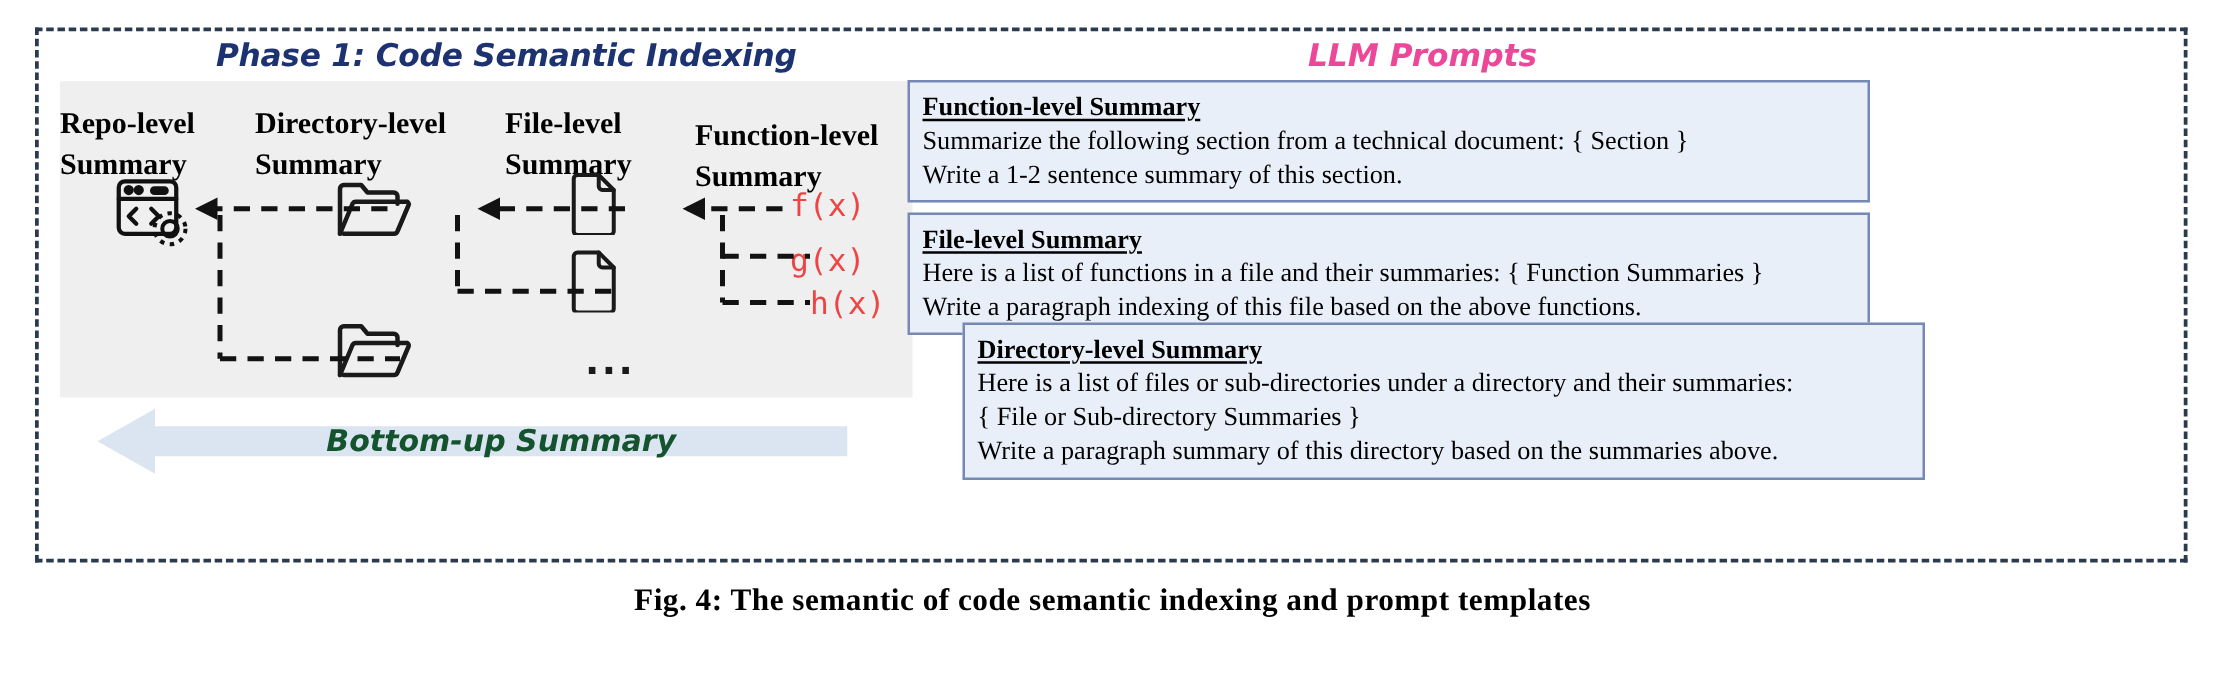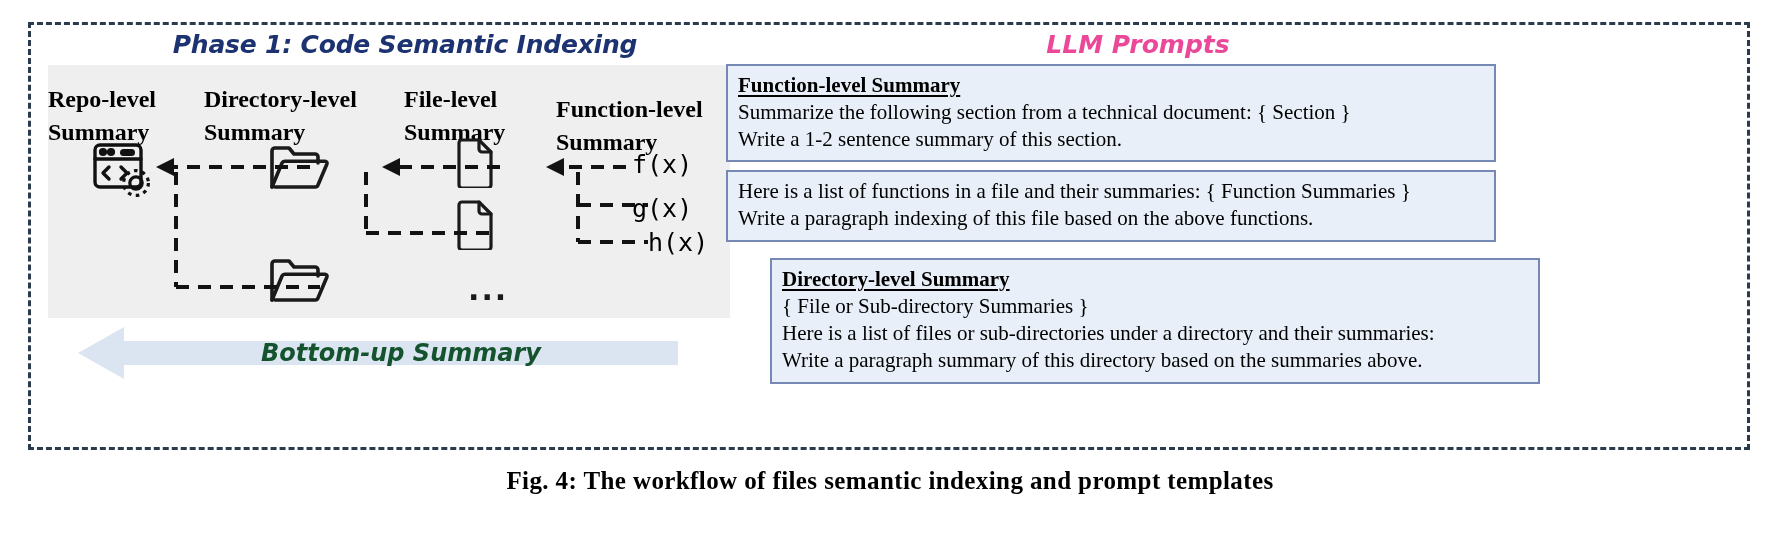--- a/index.html
+++ b/index.html
@@ -57,21 +57,21 @@
   .ellipsis-dots{
     position:absolute;left:468px;top:272px;
     font-family:"DejaVu Sans", sans-serif;
     font-size:30px;font-weight:bold;color:#1a1a1a;
     letter-spacing:2px;
   }
 
   .fn-label{
     position:absolute;
     font-family:"DejaVu Sans Mono", monospace;
-    font-size:25px;color:#000000;
+    font-size:25px;color:#ef4444;
   }
   .fn-f{left:632px;top:150px;}
   .fn-g{left:632px;top:194px;}
   .fn-h{left:636px;top:228px;margin-left:12px;}
 
   
   .connectors{
     position:absolute;left:48px;top:65px;
     width:682px;height:253px;
     pointer-events:none;
@@ -257,26 +257,27 @@
 
   <div class="prompts-title">LLM Prompts</div>
 
   <div class="prompt-box b1">
     <div class="prompt-head">Function-level Summary</div>
     <div class="prompt-line">Summarize the following section from a technical document: { Section }</div>
     <div class="prompt-line">Write a 1-2 sentence summary of this section.</div>
   </div>
 
   <div class="prompt-box b2">
+    <div class="prompt-head">File-level Summary</div>
     <div class="prompt-line">Here is a list of functions in a file and their summaries:  { Function Summaries }</div>
     <div class="prompt-line">Write a paragraph indexing of this file based on the above functions.</div>
   </div>
 
   <div class="prompt-box b3">
     <div class="prompt-head">Directory-level Summary</div>
+    <div class="prompt-line">Here is a list of files or sub-directories under a directory and their summaries:</div>
     <div class="prompt-line">{ File or Sub-directory Summaries }</div>
-    <div class="prompt-line">Here is a list of files or sub-directories under a directory and their summaries:</div>
     <div class="prompt-line">Write a paragraph summary of this directory based on the summaries above.</div>
   </div>
 
-  <div class="caption">Fig. 4: The workflow of files semantic indexing and prompt templates</div>
+  <div class="caption">Fig. 4: The semantic of code semantic indexing and prompt templates</div>
 
 </div>
 
 </body></html>

